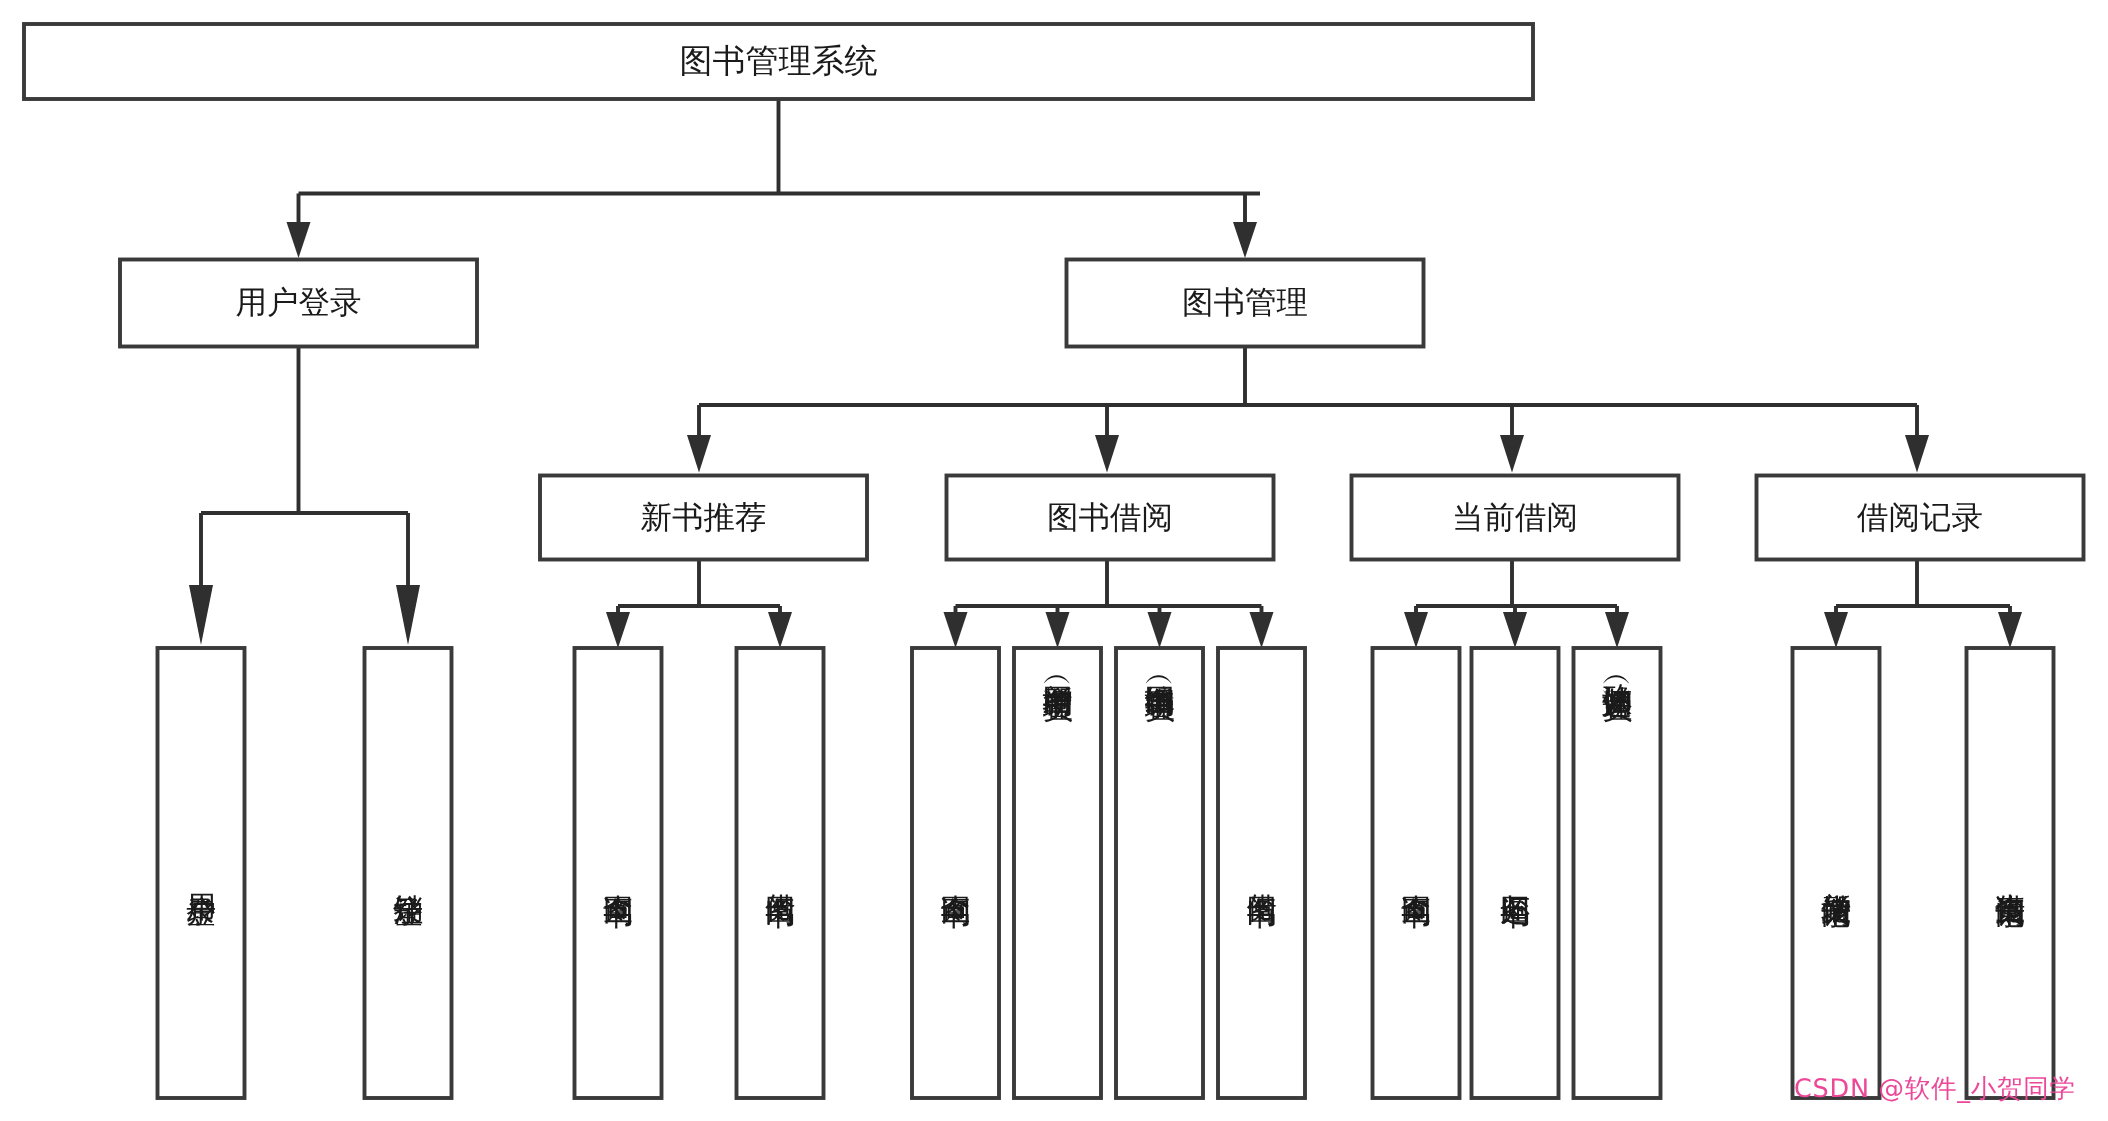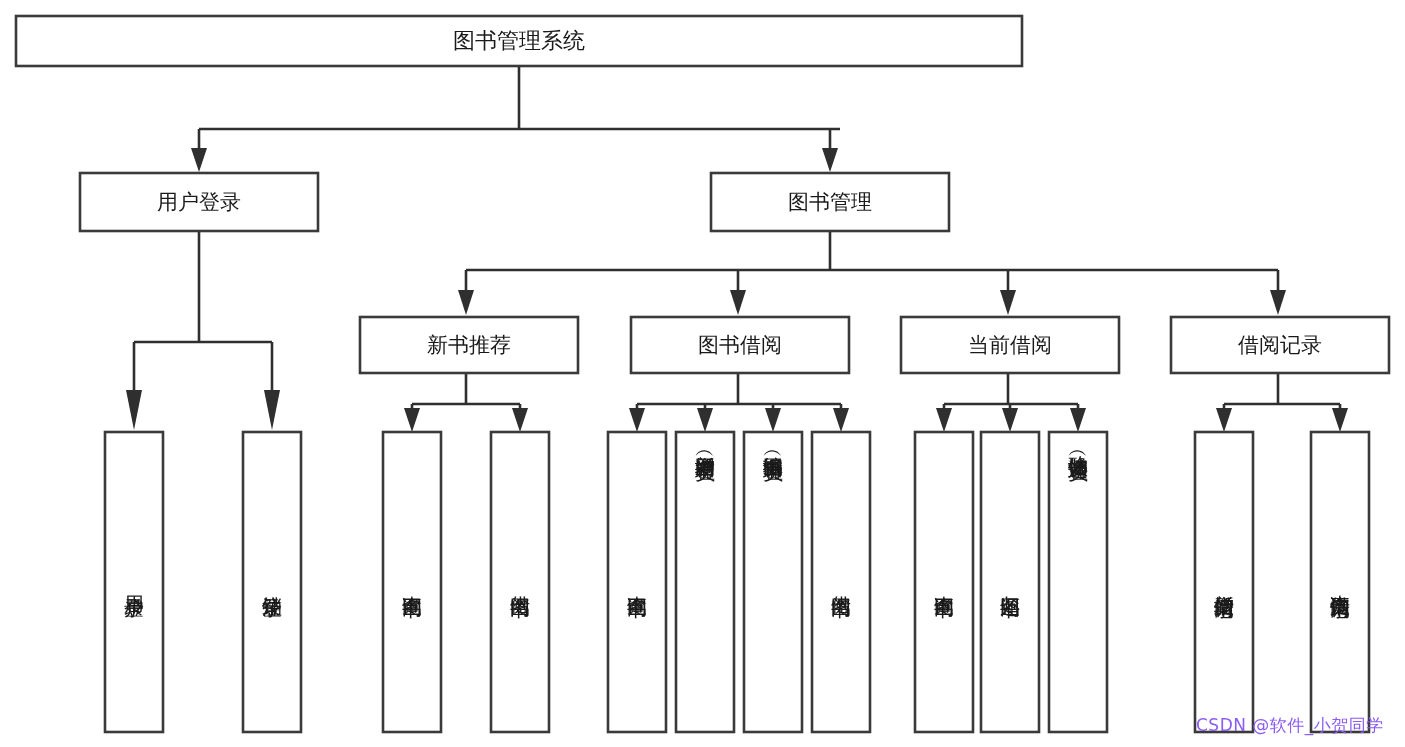--- a/index.html
+++ b/index.html
@@ -71,21 +71,21 @@
     letter-spacing: 1px;
     text-align: center;
     white-space: nowrap;
   }
   .watermark {
     position: absolute;
     left: 1196px;
     top: 714px;
     font-family: "DejaVu Sans", "Liberation Sans", sans-serif;
     font-size: 17px;
-    color: #8b5cf6;
+    color: #ec4899;
     letter-spacing: 0.5px;
     white-space: nowrap;
     pointer-events: none;
   }
 </style>
 </head>
 <body>
 
 <div id="diagram-root">
 

